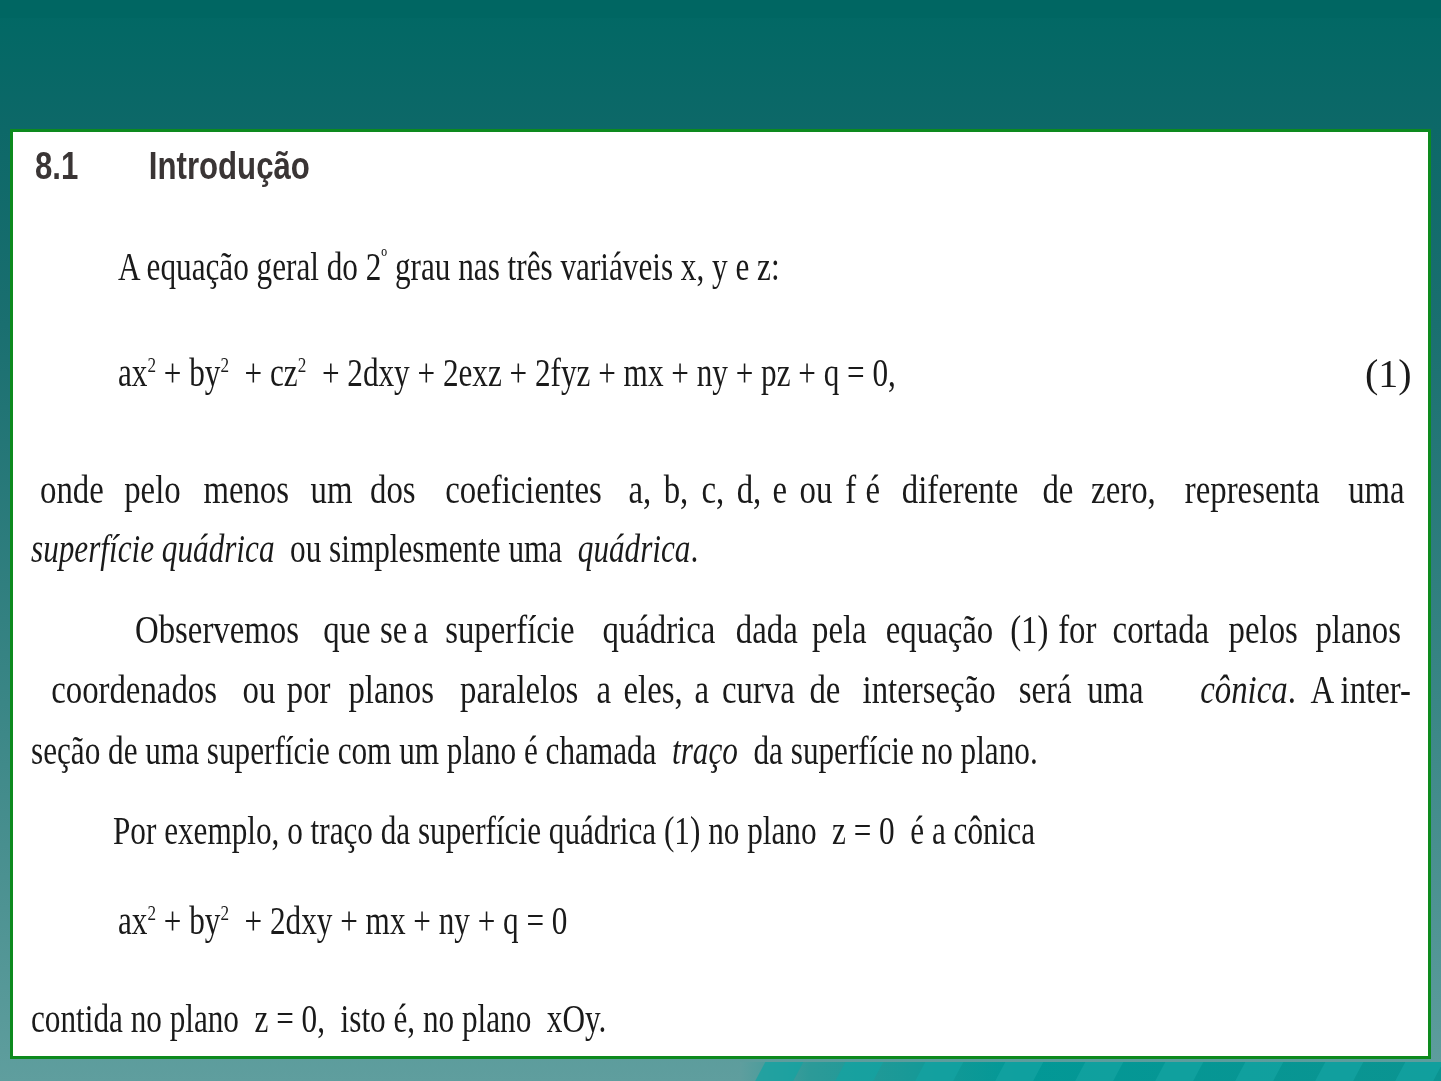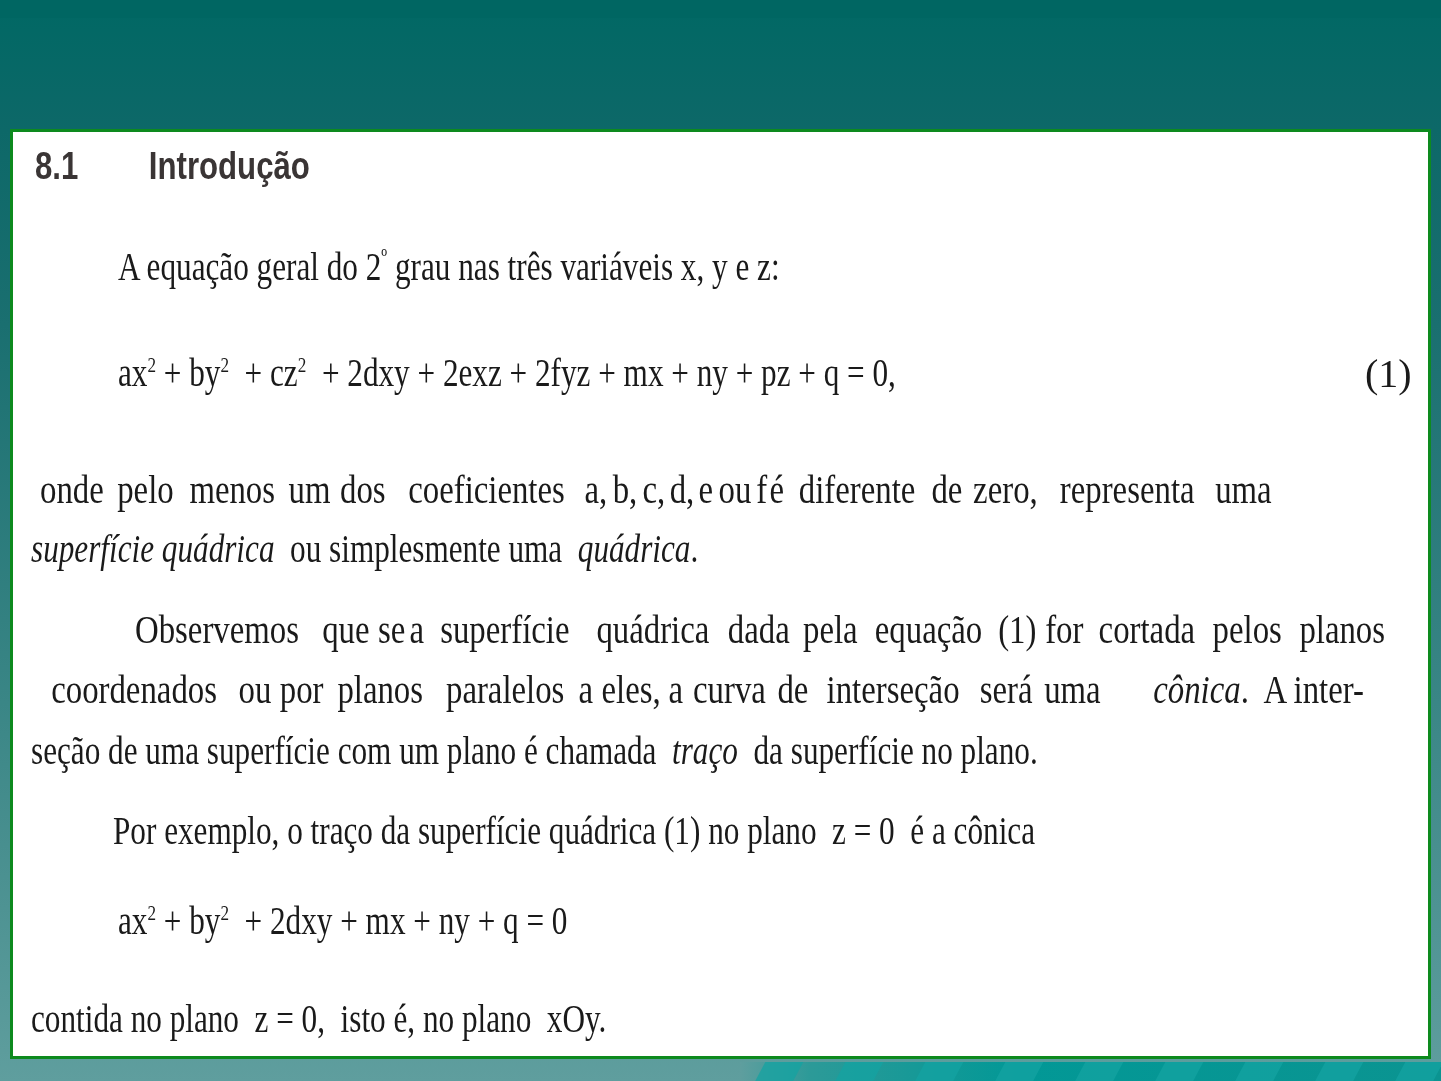--- a/index.html
+++ b/index.html
@@ -34,21 +34,21 @@
       transform-origin: left center;
     }
     .cond { transform: scaleX(0.78); }
     .heading {
       font-family: "Liberation Sans", sans-serif; font-weight: bold;
       color: #3a3535; font-size: 38px; transform: scaleX(0.82); transform-origin: left center;
     }
     .justify {
       position: absolute; white-space: nowrap; color: #1a1a1a;
       font-size: 40px; line-height: 46px;
-      display: flex; justify-content: flex-start;
+      display: flex; justify-content: space-between;
     }
     .justify span { display: inline-block; }
     i { font-style: italic; }
     sup { font-size: 22px; vertical-align: 14px; line-height: 0; }
     .ord { font-size: 24px; vertical-align: 14px; line-height: 0; }
     .eqnum { position: absolute; font-size: 40px; color: #1a1a1a; }
   </style>
 </head>
 <body>
 

